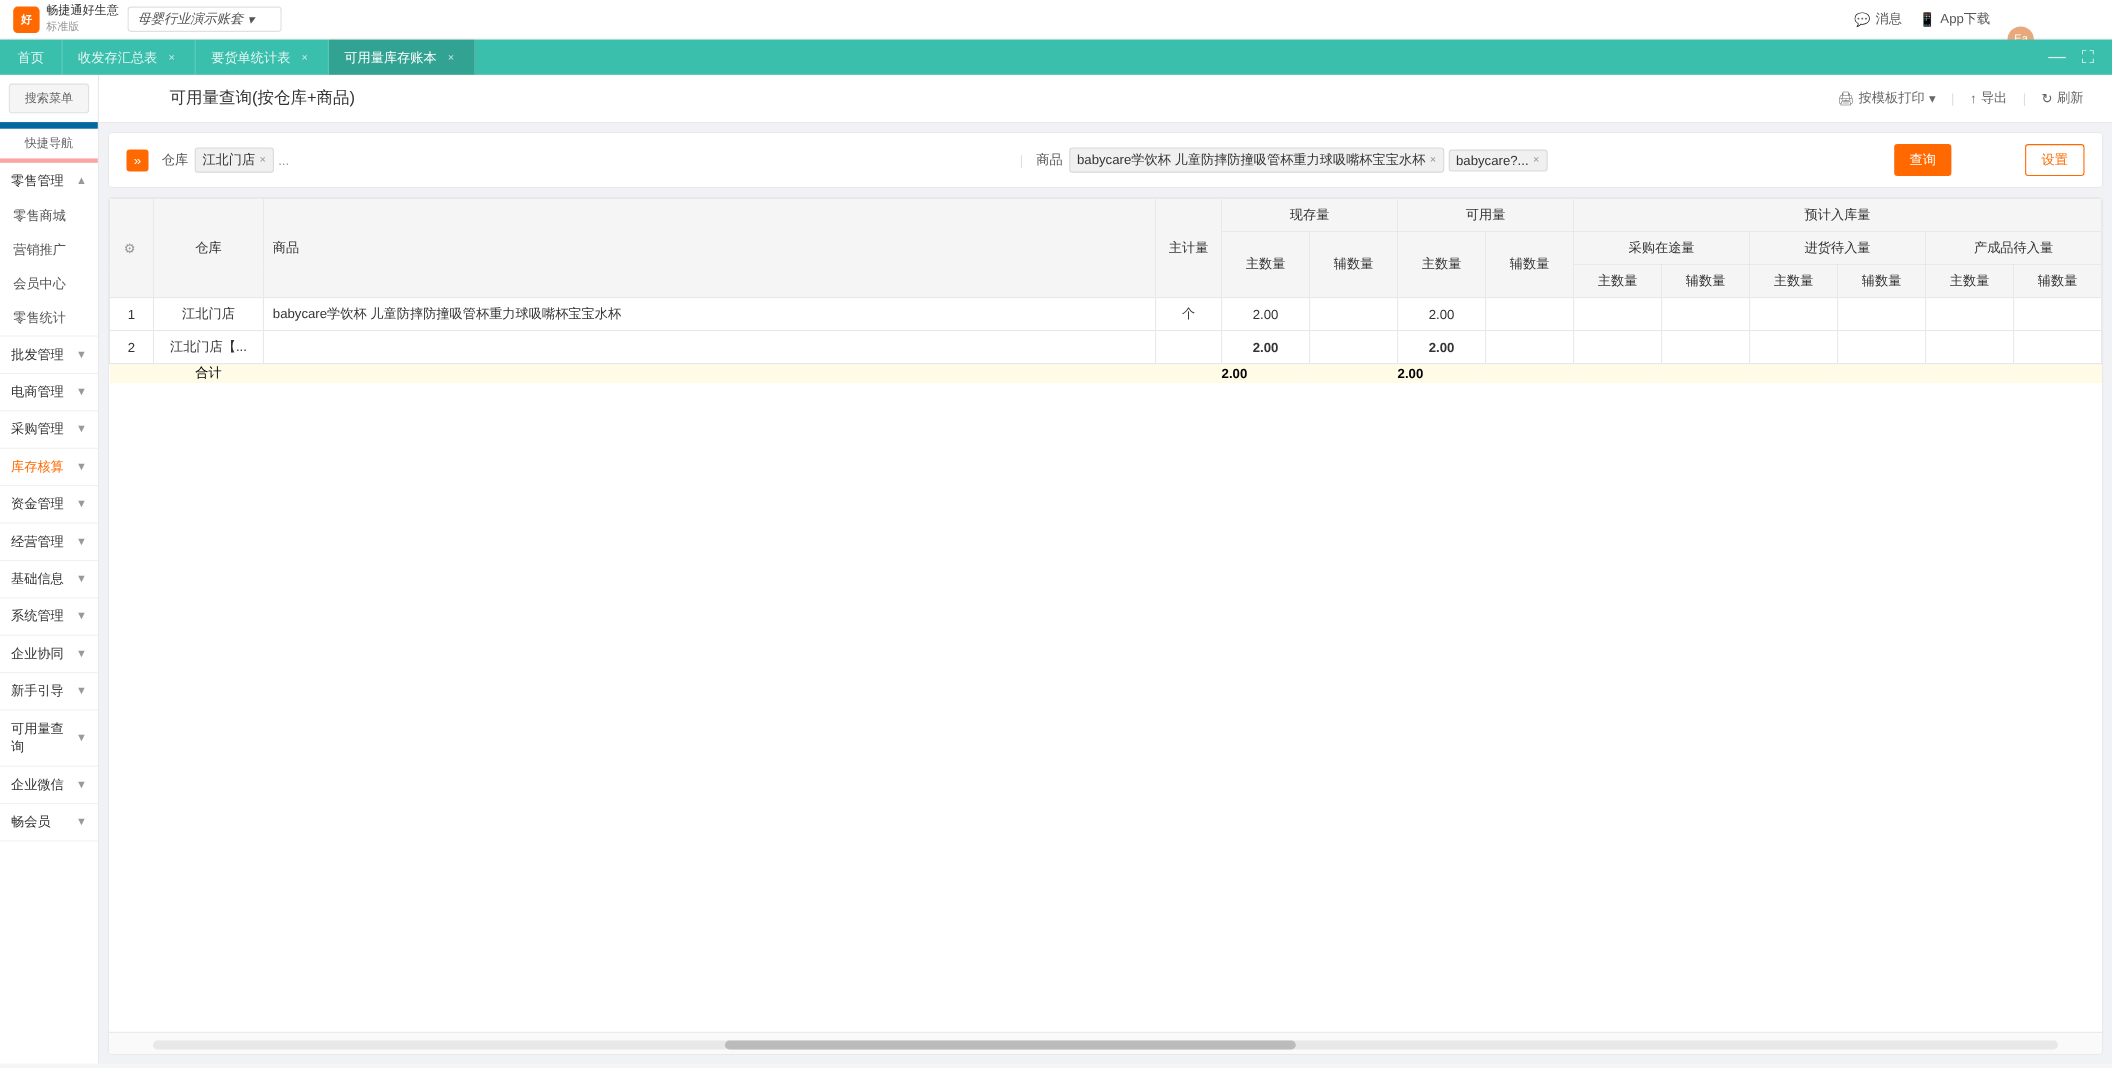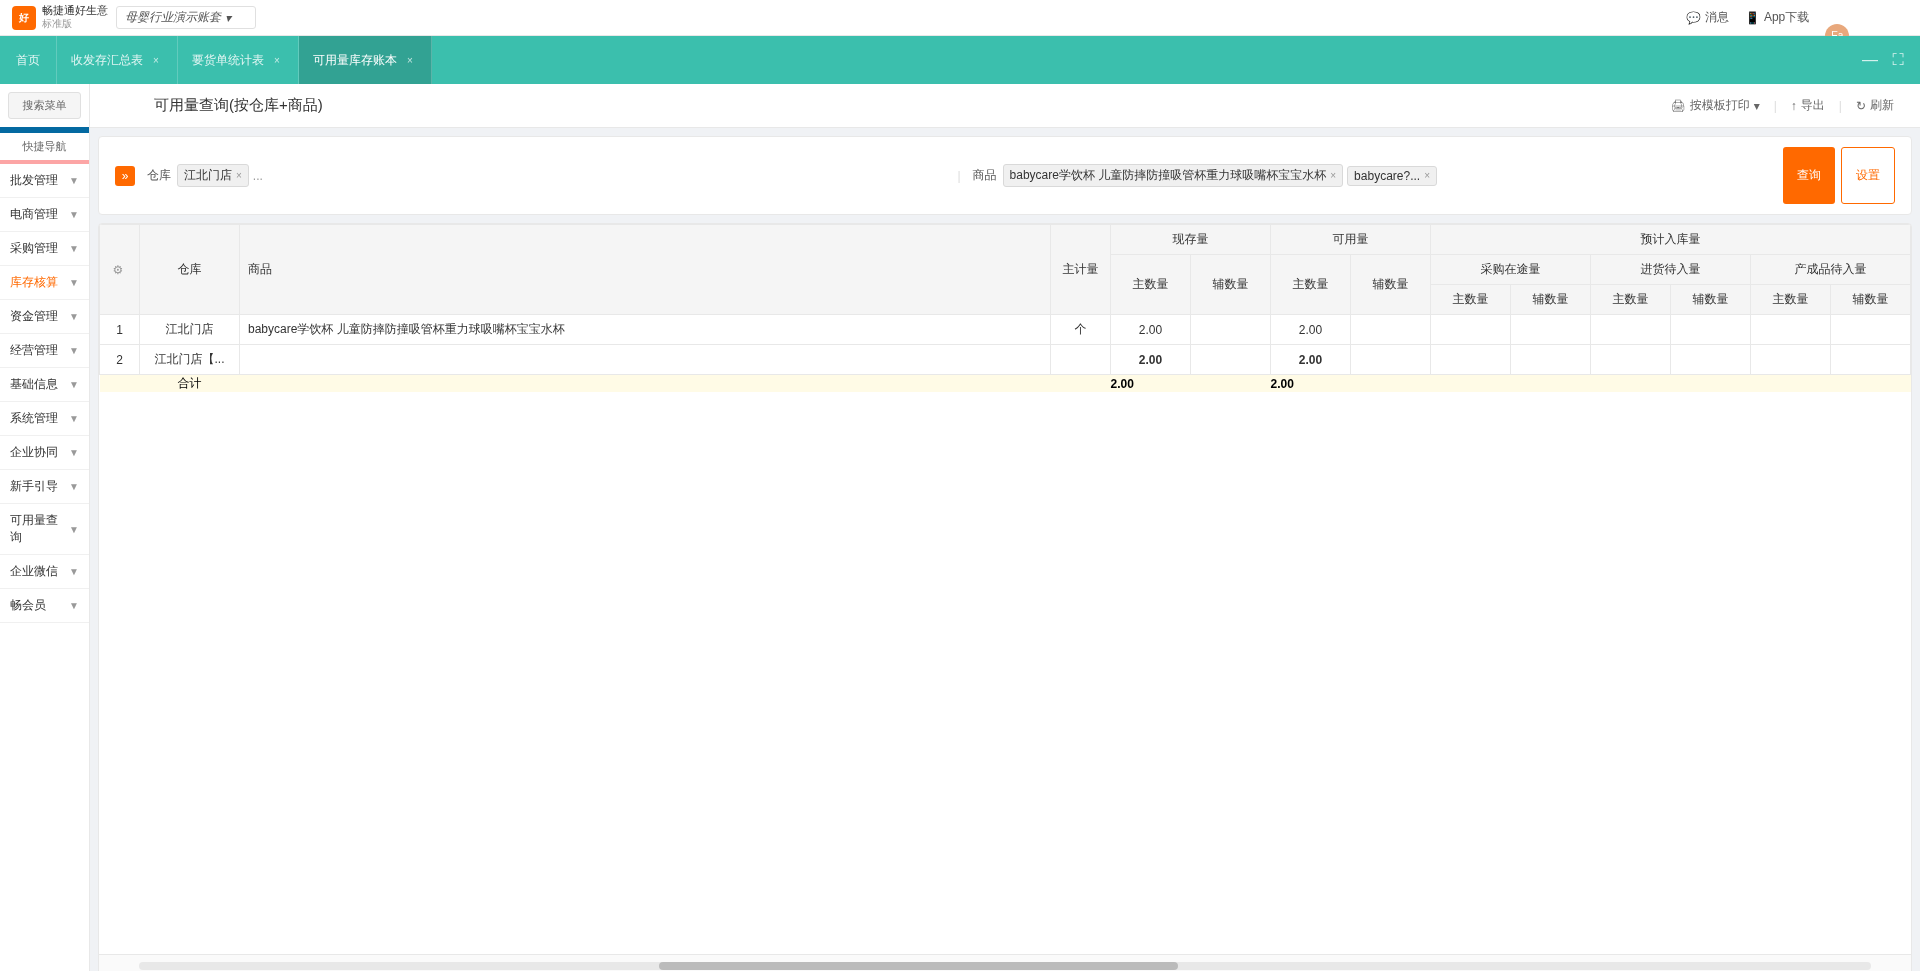--- a/index.html
+++ b/index.html
@@ -21,21 +21,21 @@
     .logo-text { font-size: 11px; color: #333; line-height: 1.2; }
     .logo-sub { font-size: 10px; color: #999; }
     .industry-selector { display: flex; align-items: center; gap: 4px; padding: 2px 8px; border: 1px solid #e0e0e0; border-radius: 3px; cursor: pointer; color: #555; font-size: 12px; min-width: 140px; font-style: italic; }
     .top-bar-right { display: flex; align-items: center; gap: 16px; }
     .top-bar-btn { display: flex; align-items: center; gap: 4px; color: #555; font-size: 12px; cursor: pointer; }
     .user-avatar { width: 24px; height: 24px; border-radius: 50%; background: #e8a87c; display: flex; align-items: center; justify-content: center; font-size: 10px; color: #fff; overflow: hidden; }
     .user-name { color: #333; font-size: 12px; cursor: pointer; }
 
     
     .tab-bar {
-      height: 48px;
+      height: 32px;
       background: #3bbfad;
       display: flex;
       align-items: stretch;
       padding: 0;
       position: relative;
     }
     .tab-item {
       display: flex;
       align-items: center;
       padding: 0 14px;
@@ -101,23 +101,23 @@
       border: 1px solid #e8e8e8;
     }
     .filter-expand-btn { background: #ff6900; color: #fff; border: none; border-radius: 3px; width: 20px; height: 20px; cursor: pointer; display: flex; align-items: center; justify-content: center; font-size: 12px; }
     .filter-group { display: flex; align-items: center; gap: 6px; flex-wrap: wrap; flex: 1; }
     .filter-label { color: #555; font-size: 12px; white-space: nowrap; }
     .filter-tags-area { display: flex; align-items: center; gap: 4px; flex-wrap: wrap; flex: 1; }
     .filter-tag { display: flex; align-items: center; gap: 4px; background: #f0f0f0; border: 1px solid #d9d9d9; border-radius: 3px; padding: 2px 6px; font-size: 12px; color: #333; }
     .filter-tag-close { color: #999; cursor: pointer; font-size: 10px; }
     .filter-more { color: #999; cursor: pointer; font-size: 12px; }
     .filter-divider { color: #ddd; font-size: 12px; }
-    .filter-actions { display: flex; gap: 6px; margin-left: auto; justify-content: flex-end; }
+    .filter-actions { display: flex; gap: 22px; margin-left: auto; justify-content: flex-end; }
     .btn-primary { background: #ff6900; color: #fff; border: none; border-radius: 3px; padding: 5px 14px; font-size: 12px; cursor: pointer; }
-    .btn-secondary { background: #fff; color: #ff6900; border: 1px solid #ff6900; border-radius: 3px; padding: 19px 14px; font-size: 12px; cursor: pointer; }
+    .btn-secondary { background: #fff; color: #ff6900; border: 1px solid #ff6900; border-radius: 3px; padding: 5px 14px; font-size: 12px; cursor: pointer; margin-left: 45px; }
 
     
     .table-wrapper {
       margin: 8px;
       background: #fff;
       border-radius: 4px;
       border: 1px solid #e8e8e8;
       flex: 1;
       overflow: hidden;
       display: flex;
@@ -213,20 +213,30 @@
 </div>
 
 <div class="main-layout">
 
   <div class="sidebar">
     <div class="sidebar-search">
       <button class="sidebar-search-btn">搜索菜单</button>
     </div>
     <div class="sidebar-nav-btn">快捷导航</div>
 
+    <div class="sidebar-group">
+      <div class="sidebar-group-header">
+        <span>零售管理</span>
+        <span class="arrow">▲</span>
+      </div>
+      <div class="sidebar-item">零售商城</div>
+      <div class="sidebar-item">营销推广</div>
+      <div class="sidebar-item">会员中心</div>
+      <div class="sidebar-item">零售统计</div>
+    </div>
 
     <div class="sidebar-group">
       <div class="sidebar-group-header">
         <span>批发管理</span>
         <span class="arrow">▼</span>
       </div>
     </div>
 
     <div class="sidebar-group">
       <div class="sidebar-group-header">

